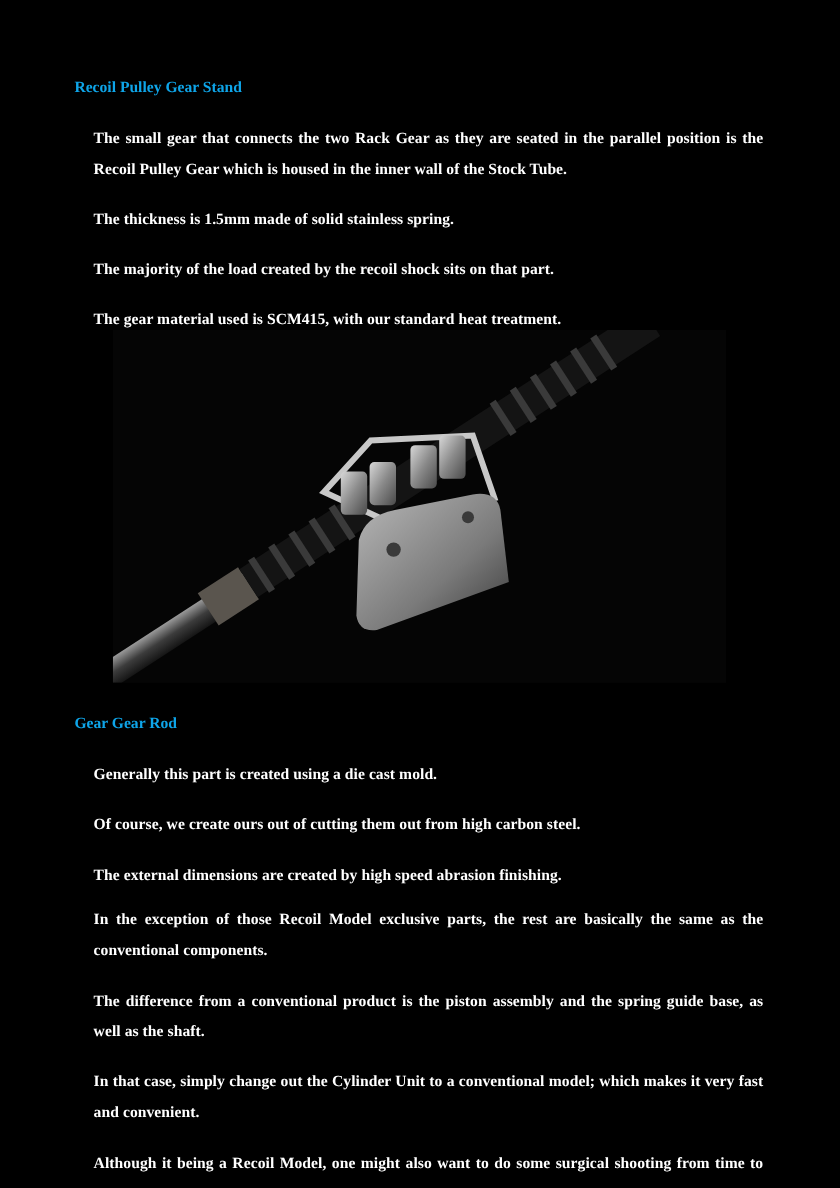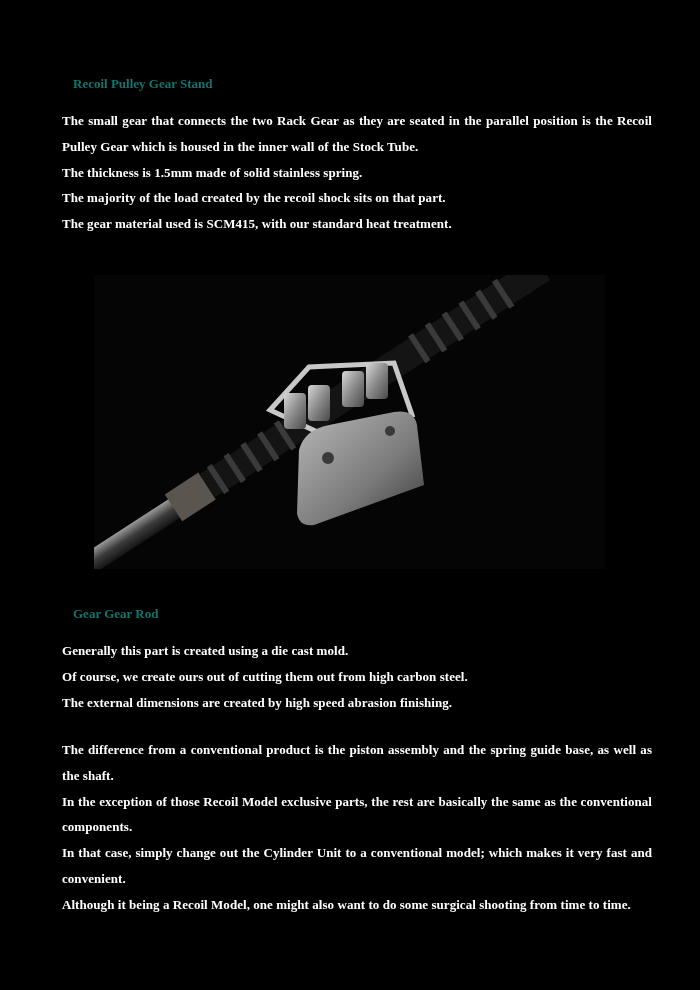--- a/index.html
+++ b/index.html
@@ -7,31 +7,31 @@
     width: 700px; height: 990px;
     background: #000000;
     position: relative;
     overflow: hidden;
     font-family: "Liberation Serif", "DejaVu Serif", serif;
     font-weight: bold;
     color: #ffffff;
   }
   .section { position: absolute; left: 62px; width: 590px; }
   .heading {
-    color: #0f766e;
+    color: #0ea5e9;
     font-size: 13px;
     line-height: 26px;
-    margin: 11px;
+    margin: 0;
     font-weight: bold;
     white-space: nowrap;
   }
   .para {
     font-size: 13px;
     line-height: 25.8px;
-    margin: 0;
+    margin: 16px;
     text-align: justify;
     letter-spacing: 0.05px;
   }
   #sec1 { top: 60px; }
   #sec2 { top: 590px; }
   #sec3 { top: 737px; }
   .photo {
     position: absolute;
     left: 94px; top: 275px;
     width: 511px; height: 294px;
@@ -107,17 +107,17 @@
 </div>
 
 <div class="section" id="sec2">
   <h2 class="heading">Gear Gear Rod</h2>
   <p class="para">Generally this part is created using a die cast mold.</p>
   <p class="para">Of course, we create ours out of cutting them out from high carbon steel.</p>
   <p class="para">The external dimensions are created by high speed abrasion finishing.</p>
 </div>
 
 <div class="section" id="sec3">
+  <p class="para">In the exception of those Recoil Model exclusive parts, the rest are basically the same as the conventional components.</p>
   <p class="para">The difference from a conventional product is the piston assembly and the spring guide base, as well as the shaft.</p>
-  <p class="para">In the exception of those Recoil Model exclusive parts, the rest are basically the same as the conventional components.</p>
   <p class="para">In that case, simply change out the Cylinder Unit to a conventional model; which makes it very fast and convenient.</p>
   <p class="para">Although it being a Recoil Model, one might also want to do some surgical shooting from time to time.</p>
 </div>
 
 </body></html>

